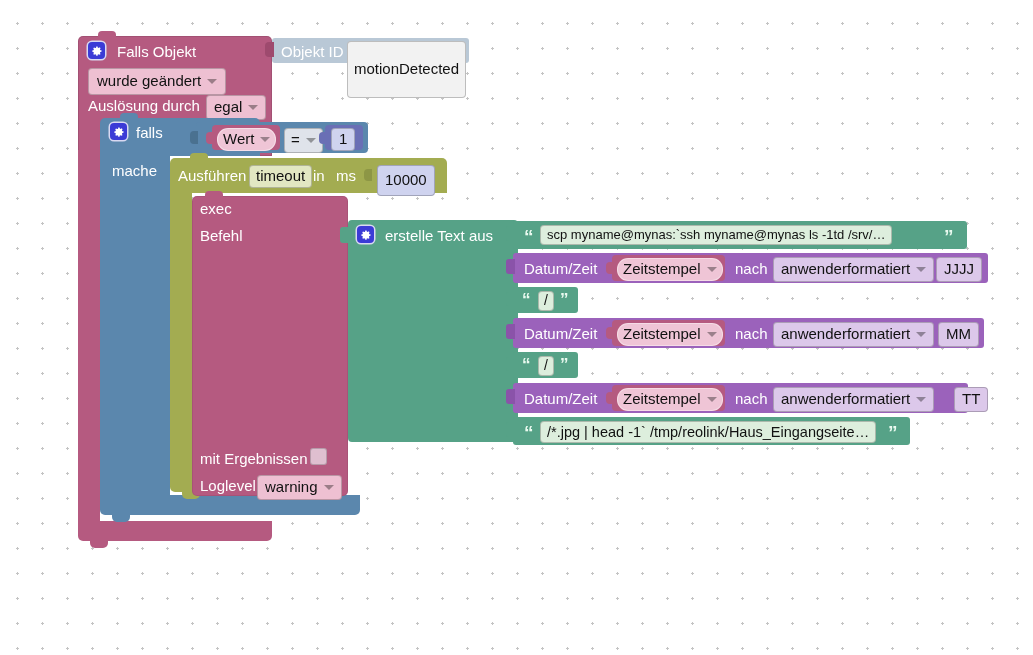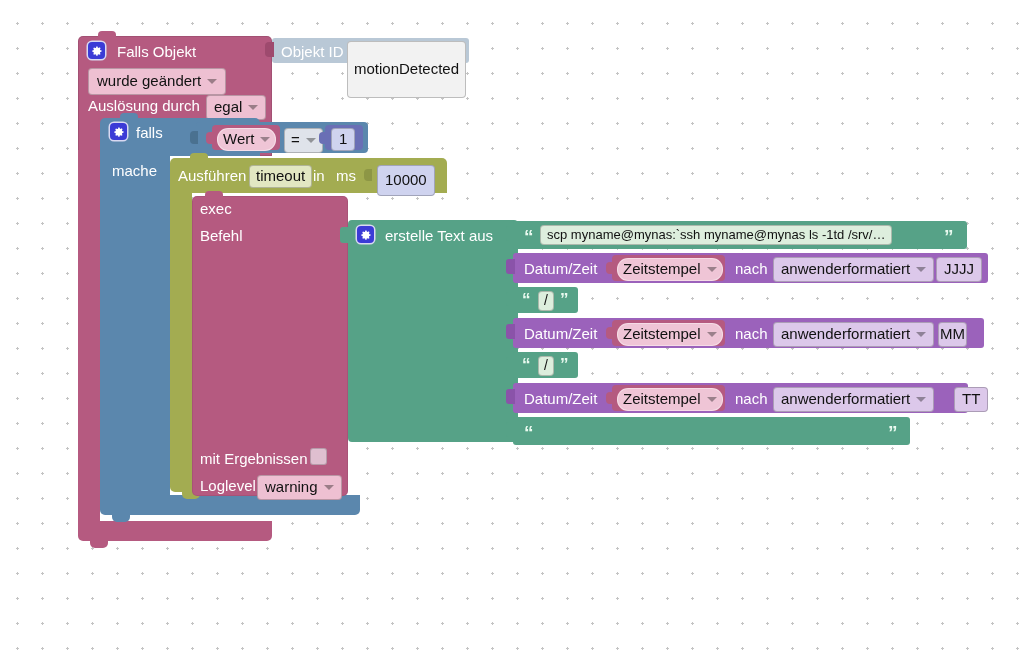--- a/index.html
+++ b/index.html
@@ -258,21 +258,21 @@
     </span>
   </div>
   <div class="blk lbl" style="left:735px; top:326px;">nach</div>
   <div class="blk" style="left:773px; top:322px;">
     <span class="field f-purplelight" style="padding:2px 7px;">
       <span>anwenderformatiert</span>
       <span class="caret"></span>
     </span>
   </div>
   <div class="blk" style="left:938px; top:322px;">
-    <span class="field f-purplelight" style="padding:2px 1px;">MM</span>
+    <span class="field f-purplelight" style="padding:2px 7px;">MM</span>
   </div>
 
   <div class="blk" style="left:513px; top:352px; width:65px; height:26px; background:#56a287; border-radius:3px;"></div>
   <div class="blk" style="left:506px; top:357px; width:9px; height:14px; background:#56a287; border-radius:3px 0 0 3px;"></div>
   <div class="blk quote" style="left:522px; top:356px; font-size:17px;">“</div>
   <div class="blk" style="left:538px; top:356px;">
     <span class="field f-greenlight" style="padding:0px 5px; font-size:14px;">/</span>
   </div>
   <div class="blk quote" style="left:560px; top:356px; font-size:17px;">”</div>
 
@@ -294,15 +294,18 @@
       <span class="caret"></span>
     </span>
   </div>
   <div class="blk" style="left:938px; top:387px;margin-left:16px;">
     <span class="field f-purplelight" style="padding:2px 7px;">TT</span>
   </div>
 
   <div class="blk" style="left:513px; top:417px; width:397px; height:28px; background:#56a287; border-radius:3px;"></div>
   <div class="blk" style="left:506px; top:422px; width:9px; height:15px; background:#56a287; border-radius:3px 0 0 3px;"></div>
   <div class="blk quote" style="left:524px; top:423px;">“</div>
+  <div class="blk" style="left:540px; top:421px;">
+    <span class="field f-greenlight" style="padding:1px 6px; font-size:14.5px;">/*.jpg | head -1` /tmp/reolink/Haus_Eingangseite…</span>
+  </div>
   <div class="blk quote" style="left:888px; top:423px;">”</div>
 
 </div>
 
 </body></html>

